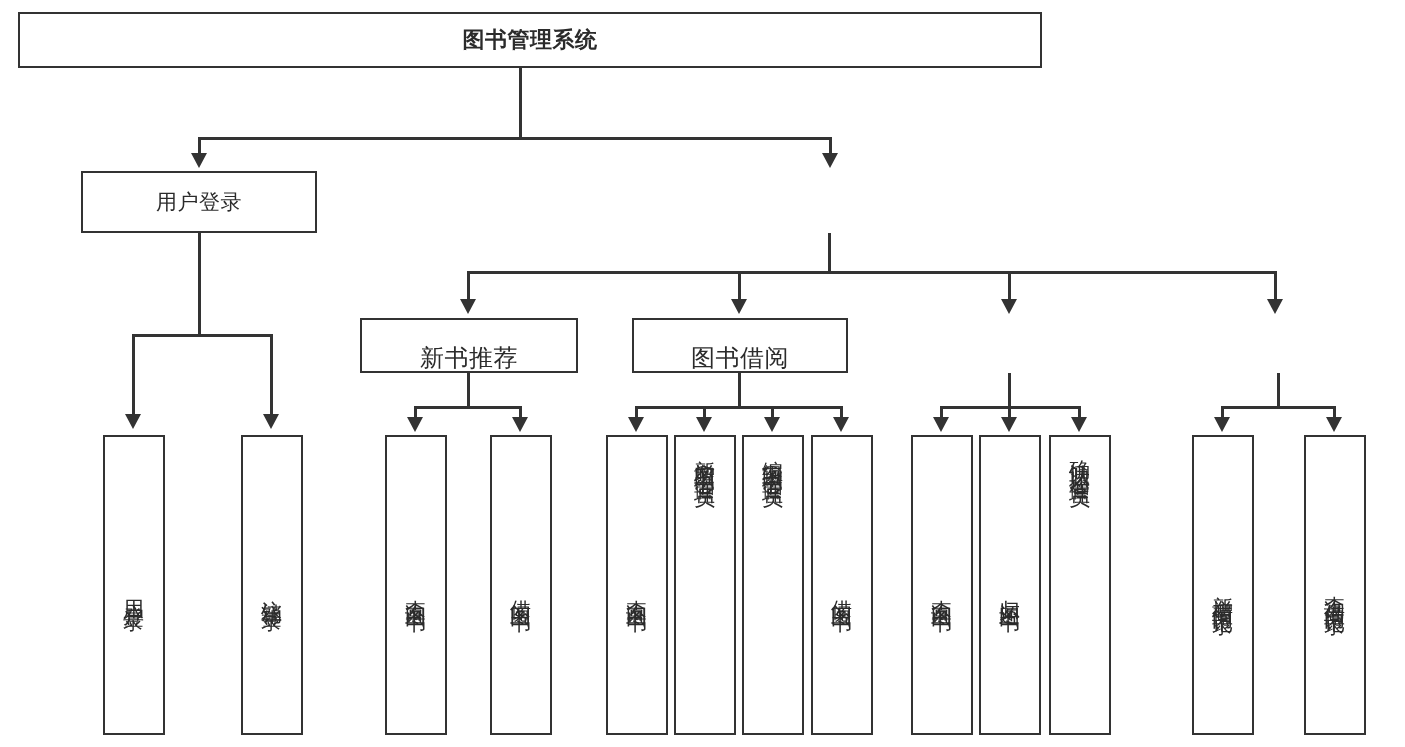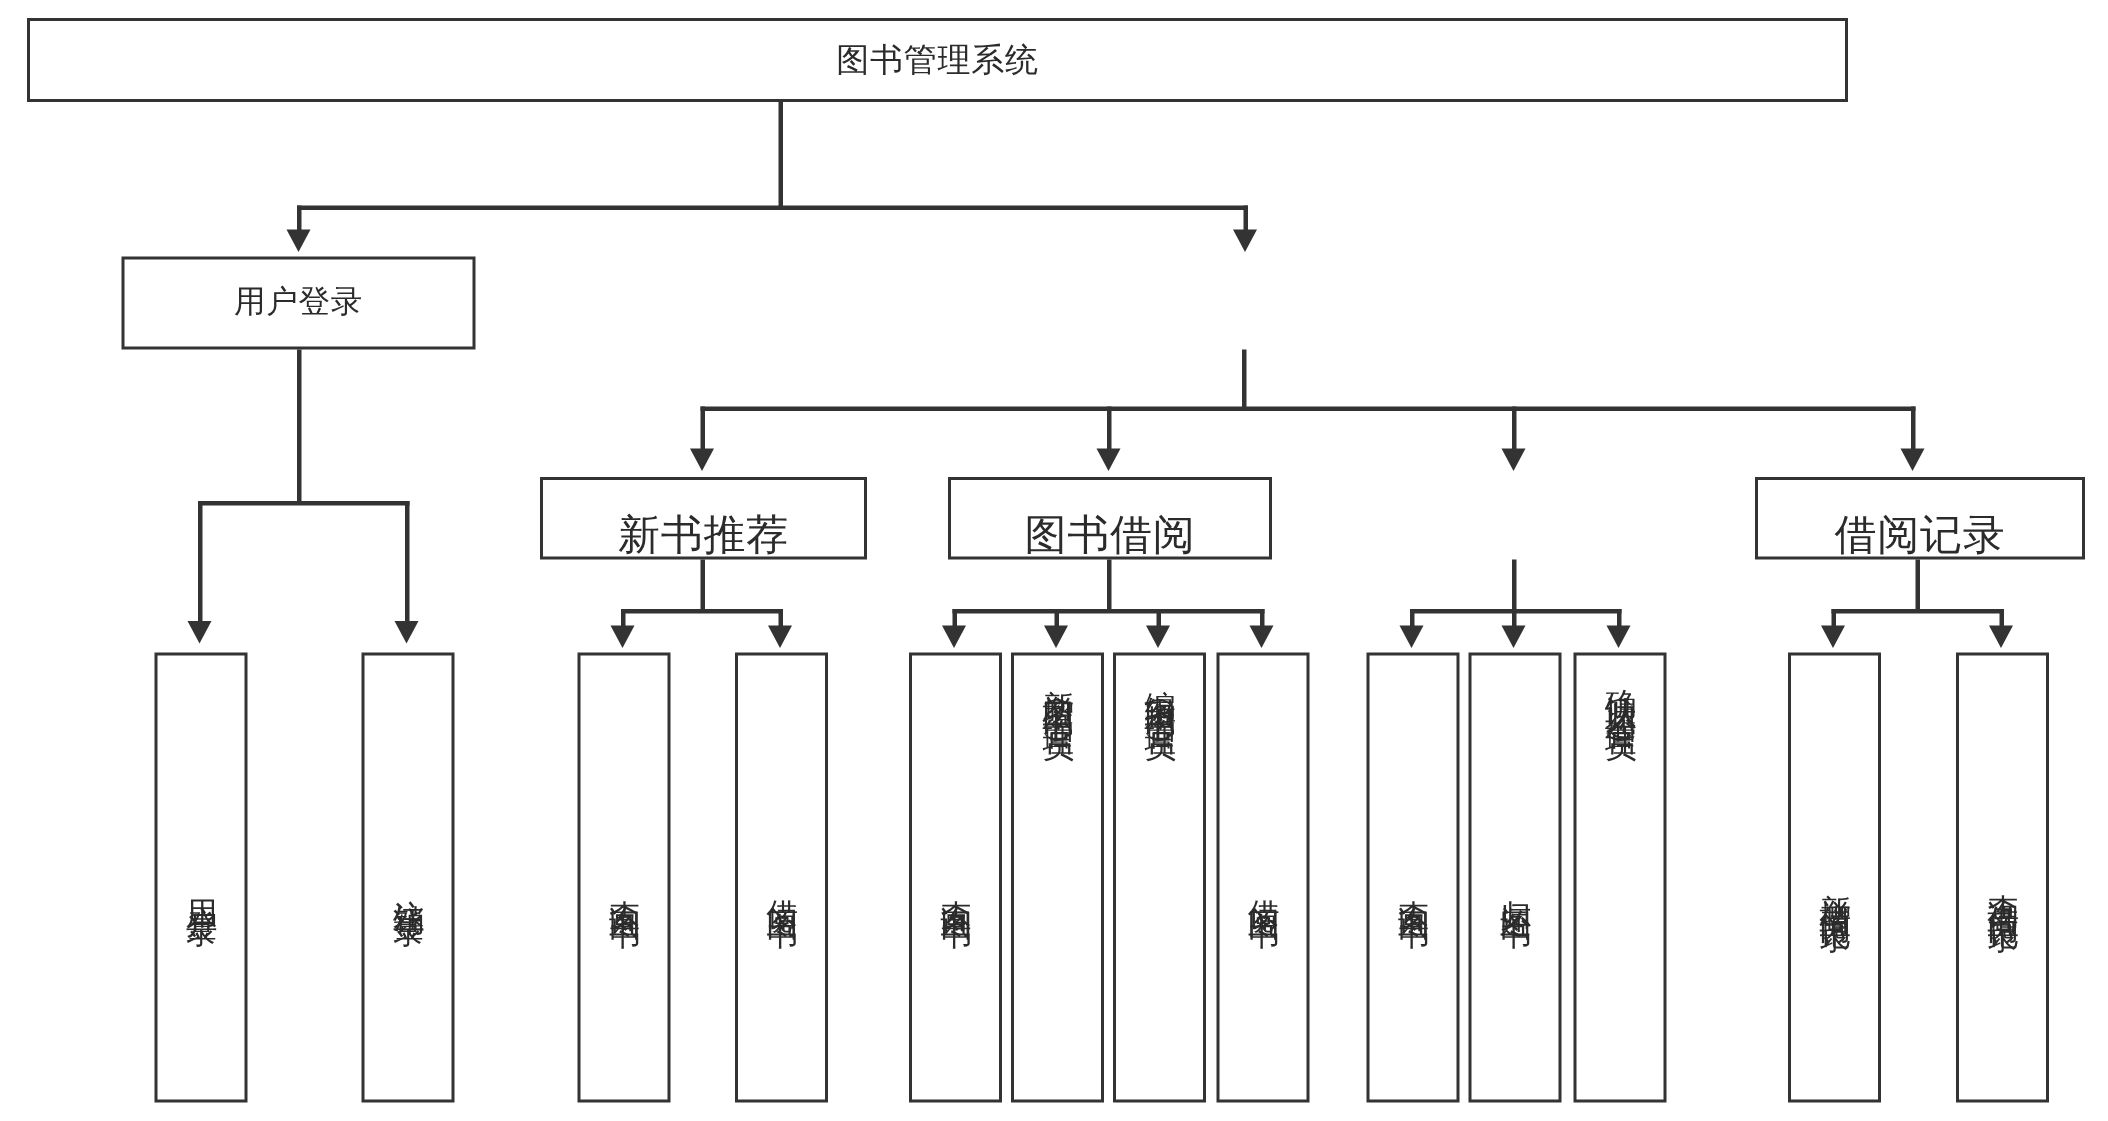--- a/index.html
+++ b/index.html
@@ -29,21 +29,21 @@
   }
   .box-label {
     color: #2b2b2b;
     font-size: 21px;
     line-height: 1.15;
     white-space: nowrap;
     letter-spacing: 0.5px;
   }
   .box.root .box-label { font-size: 22px; }
   .box.level2 .box-label { font-size: 21px; }
-  .box.level3 .box-label { font-size: 28px; margin-top: 24px; }
+  .box.level3 .box-label { font-size: 24px; margin-top: 24px; }
 
   
   .leaf {
     position: absolute;
     box-sizing: border-box;
     background: #ffffff;
     border: 2px solid #333333;
     display: flex;
     justify-content: center;
   }
@@ -88,21 +88,21 @@
     font-size: 17px;
     white-space: nowrap;
     letter-spacing: 0.5px;
   }
 </style>
 </head>
 <body>
 
 <div id="canvas">
 
-  <div class="box root" style="left:18px; top:12px; width:1214px; height:56px;">
+  <div class="box root" style="left:18px; top:12px; width:1024px; height:56px;font-weight:bold;">
     <span class="box-label">图书管理系统</span>
   </div>
 
   <div class="vline" style="left:519px; top:68px; width:3px; height:71px;"></div>
 
   <div class="hline" style="left:198px; top:137px; width:634px; height:3px;"></div>
 
   <div class="vline" style="left:198px; top:137px; width:3px; height:19px;"></div>
   <div class="arrow" style="left:191px; top:153px;"></div>
   <div class="vline" style="left:829px; top:137px; width:3px; height:19px;"></div>
@@ -129,23 +129,20 @@
   <div class="arrow" style="left:1001px; top:299px;"></div>
   <div class="vline" style="left:1274px; top:271px; width:3px; height:31px;"></div>
   <div class="arrow" style="left:1267px; top:299px;"></div>
 
   <div class="box level3" style="left:360px; top:318px; width:218px; height:55px;">
     <span class="box-label">新书推荐</span>
   </div>
   <div class="box level3" style="left:632px; top:318px; width:216px; height:55px;">
     <span class="box-label">图书借阅</span>
   </div>
-  <div class="box level3" style="left:1170px; top:318px; width:220px; height:55px;">
-    <span class="box-label">借阅记录</span>
-  </div>
 
   <div class="vline" style="left:467px; top:373px; width:3px; height:35px;"></div>
   <div class="hline" style="left:414px; top:406px; width:108px; height:3px;"></div>
   <div class="vline" style="left:414px; top:406px; width:3px; height:14px;"></div>
   <div class="arrow" style="left:407px; top:417px;"></div>
   <div class="vline" style="left:519px; top:406px; width:3px; height:14px;"></div>
   <div class="arrow" style="left:512px; top:417px;"></div>
 
   <div class="vline" style="left:738px; top:373px; width:3px; height:35px;"></div>
   <div class="hline" style="left:635px; top:406px; width:208px; height:3px;"></div>

